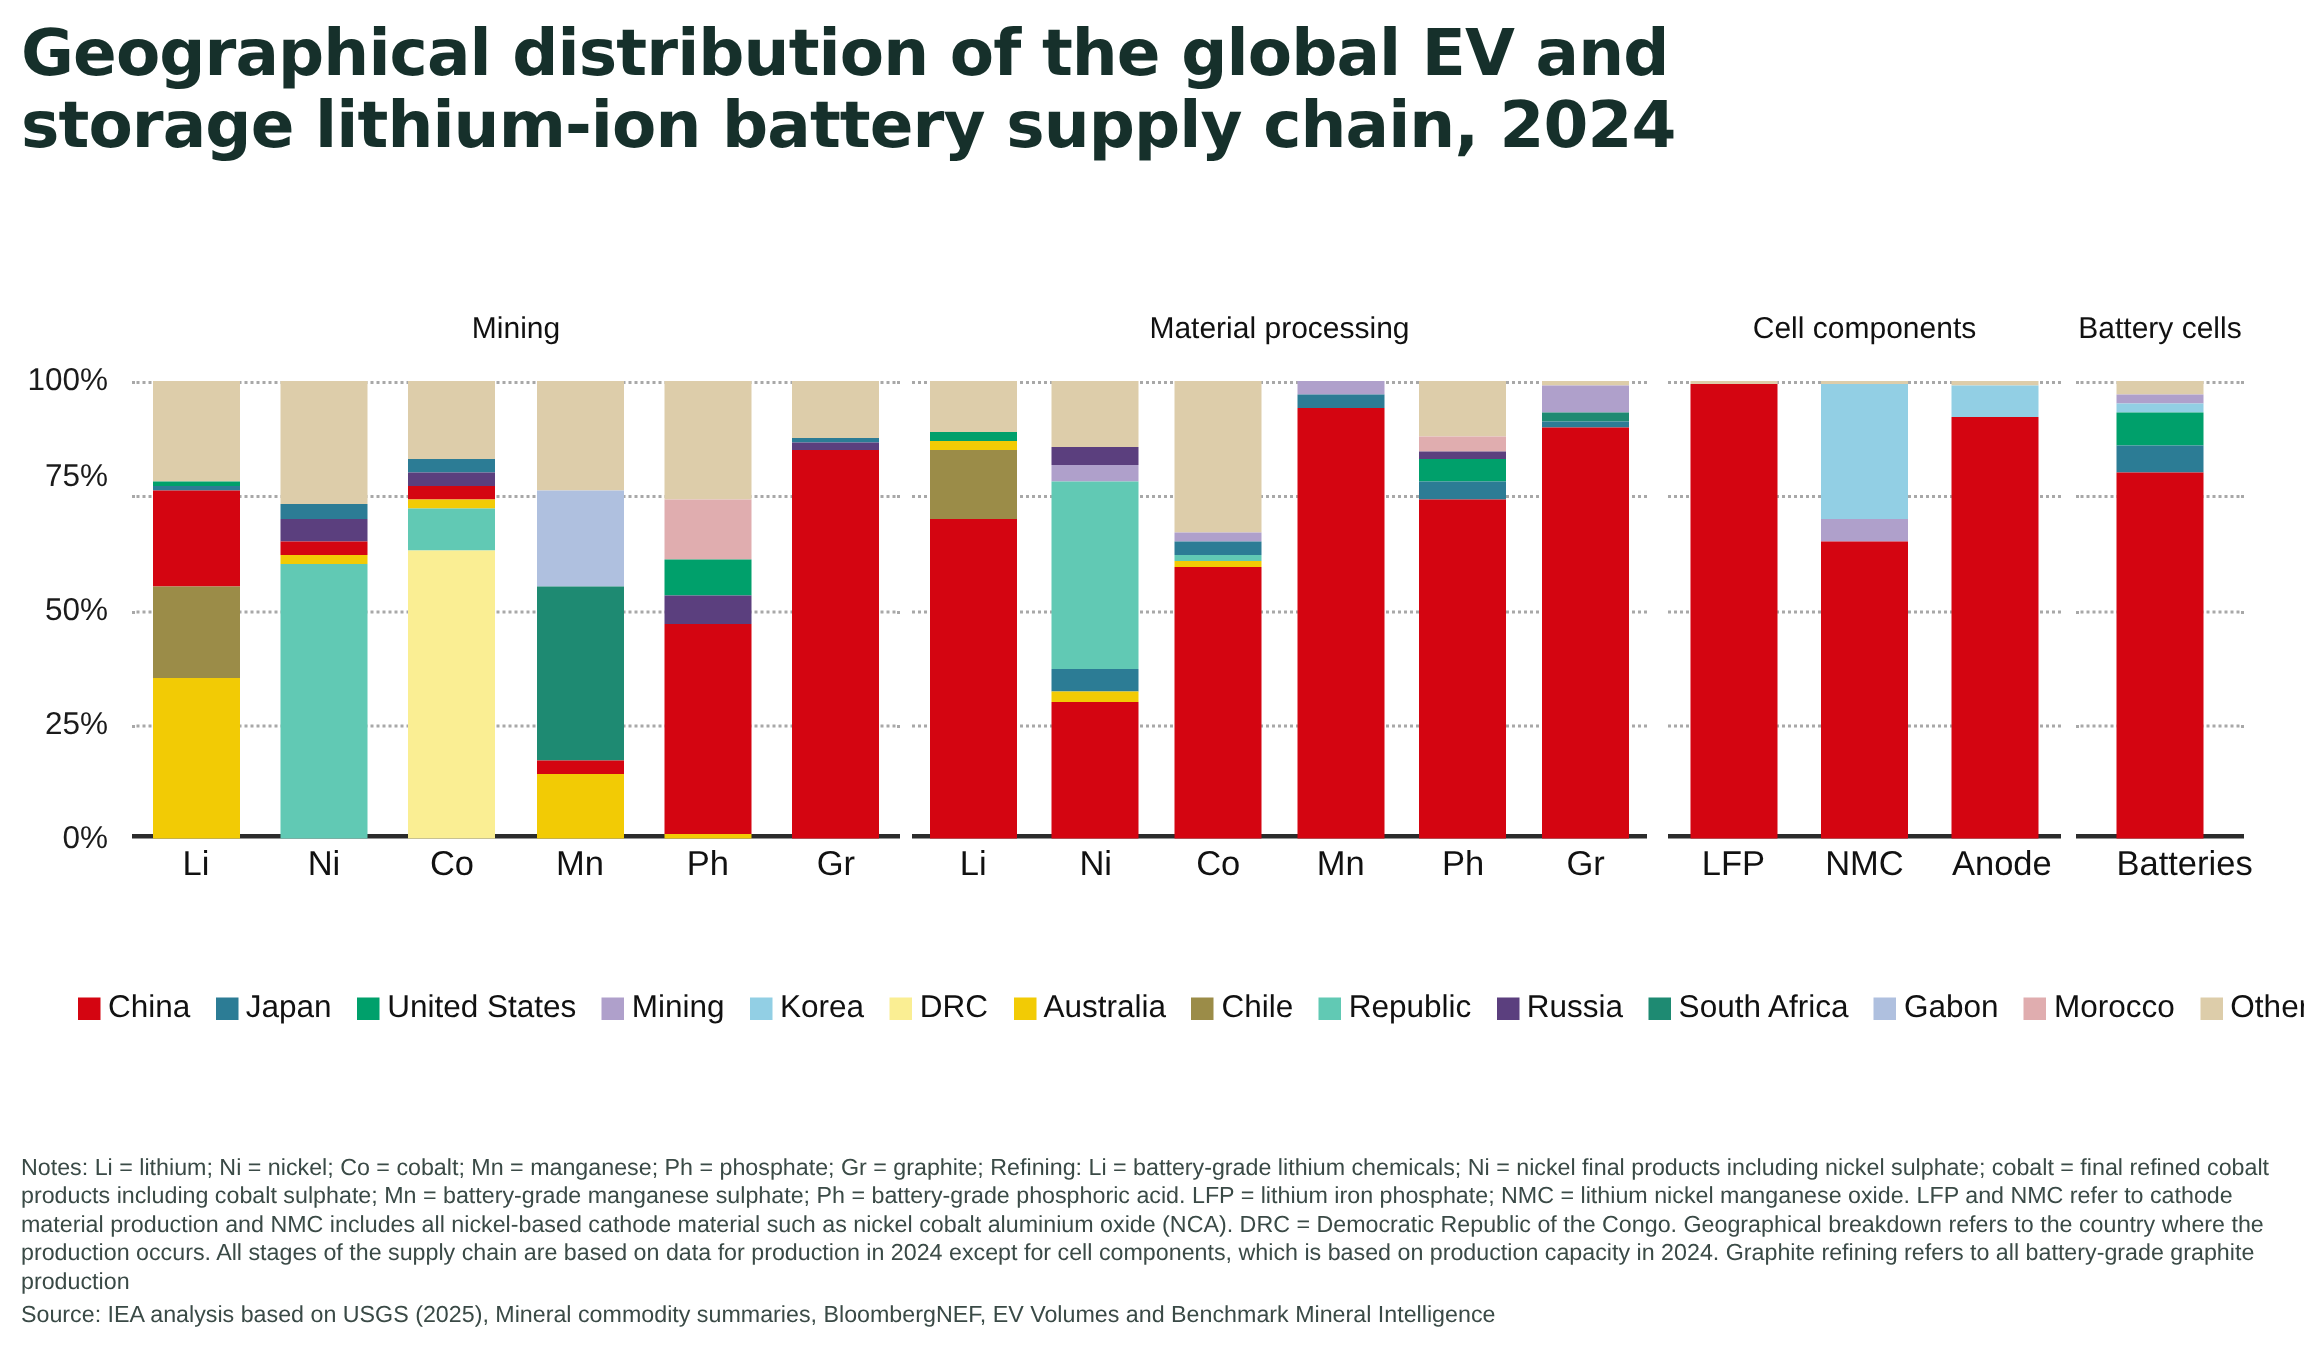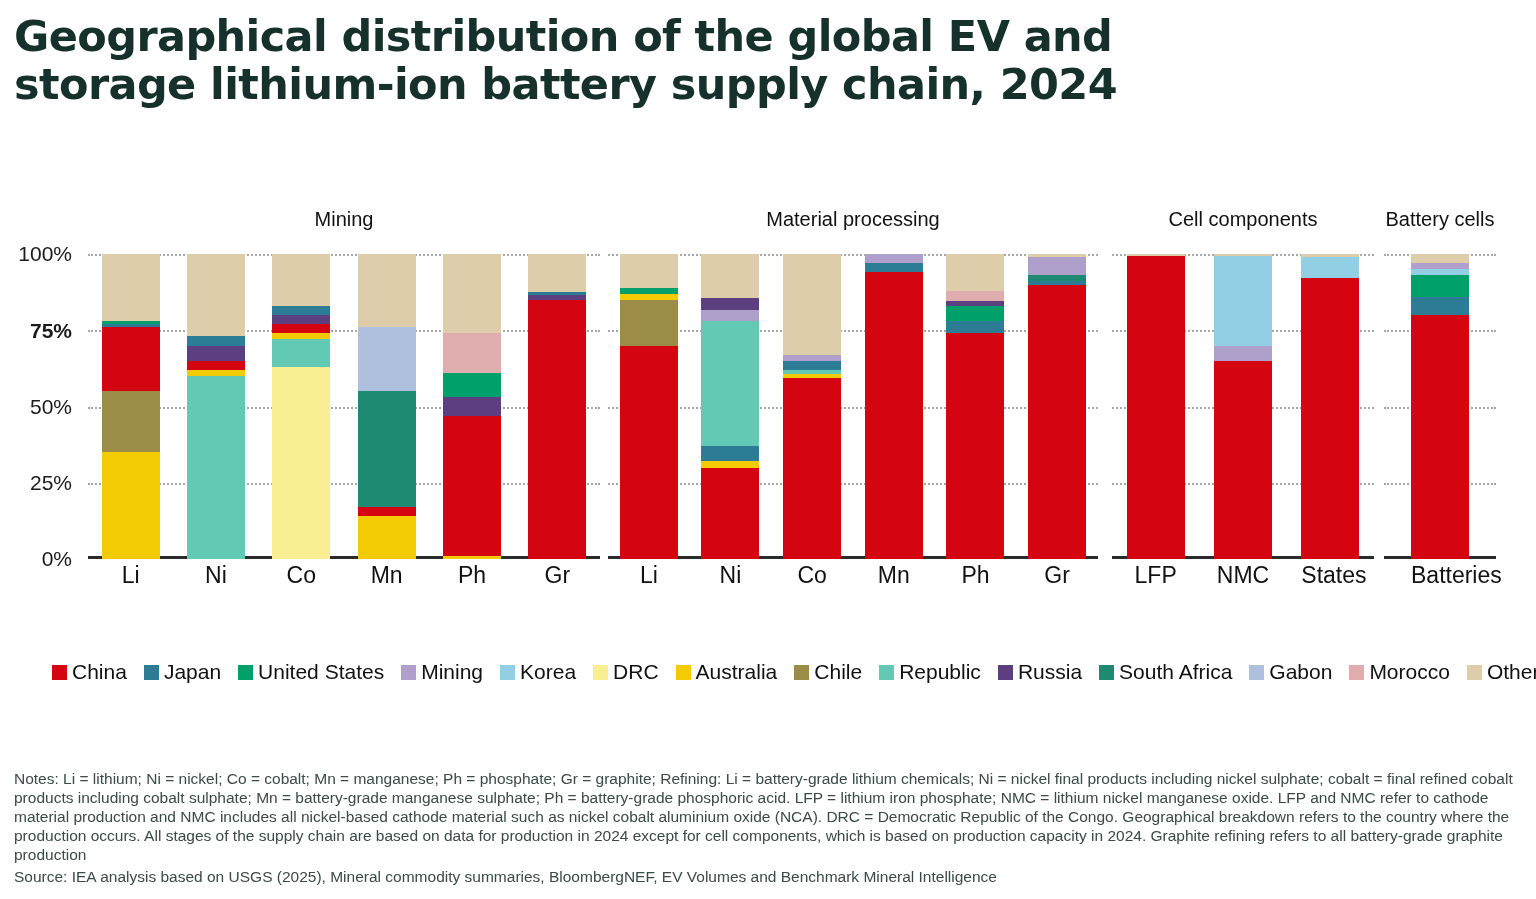--- a/index.html
+++ b/index.html
@@ -62,21 +62,21 @@
 <body>
 
 <div class="page">
 
   <div class="title">Geographical distribution of the global EV and
 storage lithium-ion battery supply chain, 2024</div>
 
   <div class="chart">
     <div class="ylabels">
         <div class="ylab" style="top: 14px;">100%</div>
-        <div class="ylab" style="top: 91px; font-weight: bold;">75%</div>
+        <div class="ylab" style="top: 78px;">75%</div>
         <div class="ylab" style="top: 166.5px;">50%</div>
         <div class="ylab" style="top: 242.75px;">25%</div>
         <div class="ylab" style="top: 319px;">0%</div>
       </div>
     <div id="panels-root">
         <div class="panel" style="left: 88px; width: 512px;">
           <div class="panel-title">Mining</div>
           <div class="plot">
             <div class="grid" style="top: 0px;"></div>
             <div class="grid" style="top: 76.25px;"></div>
@@ -227,21 +227,21 @@
               <div class="barwrap" style="width: 58px;">
                 <div class="seg" title="Anode · Other · 1%" style="height: 3.05px; background: rgb(221, 205, 170);"></div>
                 <div class="seg" title="Anode · Korea · 7%" style="height: 21.35px; background: rgb(146, 207, 228);"></div>
                 <div class="seg" title="Anode · China · 92%" style="height: 280.6px; background: rgb(212, 5, 17);"></div>
               </div>
             </div>
           </div>
           <div class="xlabels">
             <div class="xlab" style="width: 58px;">LFP</div>
             <div class="xlab" style="width: 58px;">NMC</div>
-            <div class="xlab" style="width: 58px;">States</div>
+            <div class="xlab" style="width: 58px;">Anode</div>
           </div>
         </div>
         <div class="panel" style="left: 1384px; width: 112px;">
           <div class="panel-title">Battery cells</div>
           <div class="plot">
             <div class="grid" style="top: 0px;"></div>
             <div class="grid" style="top: 76.25px;"></div>
             <div class="grid" style="top: 152.5px;"></div>
             <div class="grid" style="top: 228.75px;"></div>
             <div class="axis"></div>

